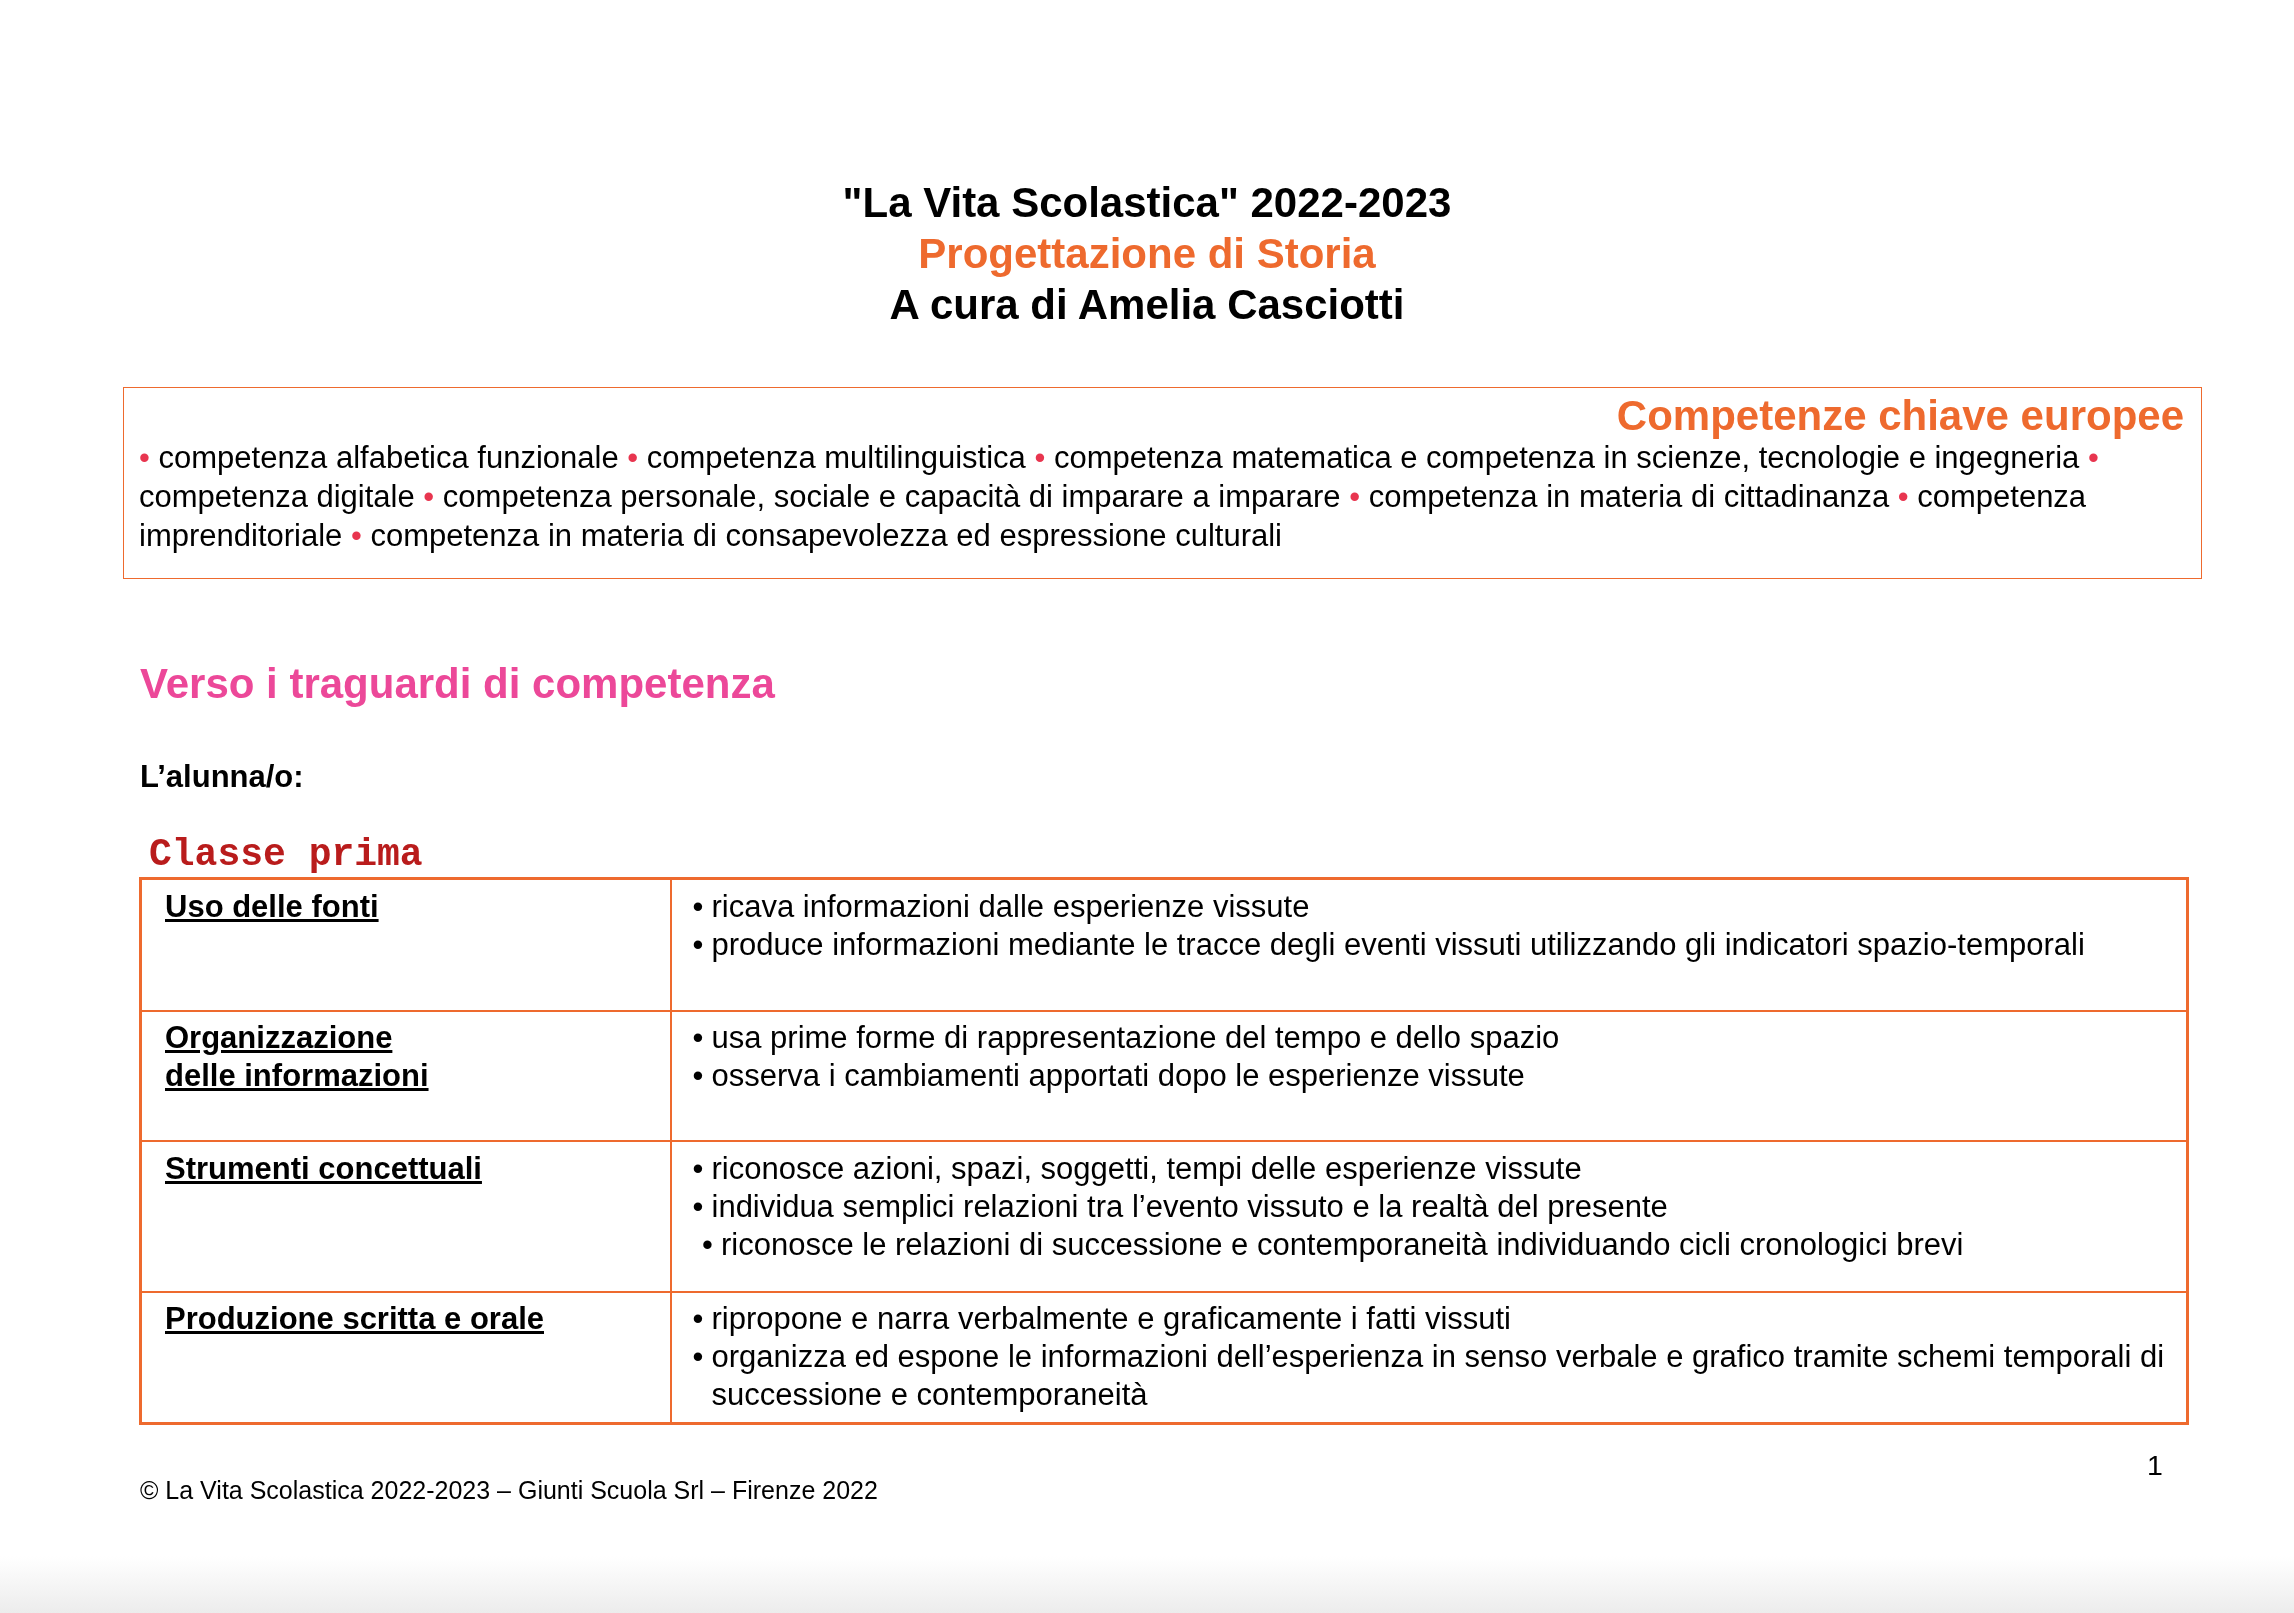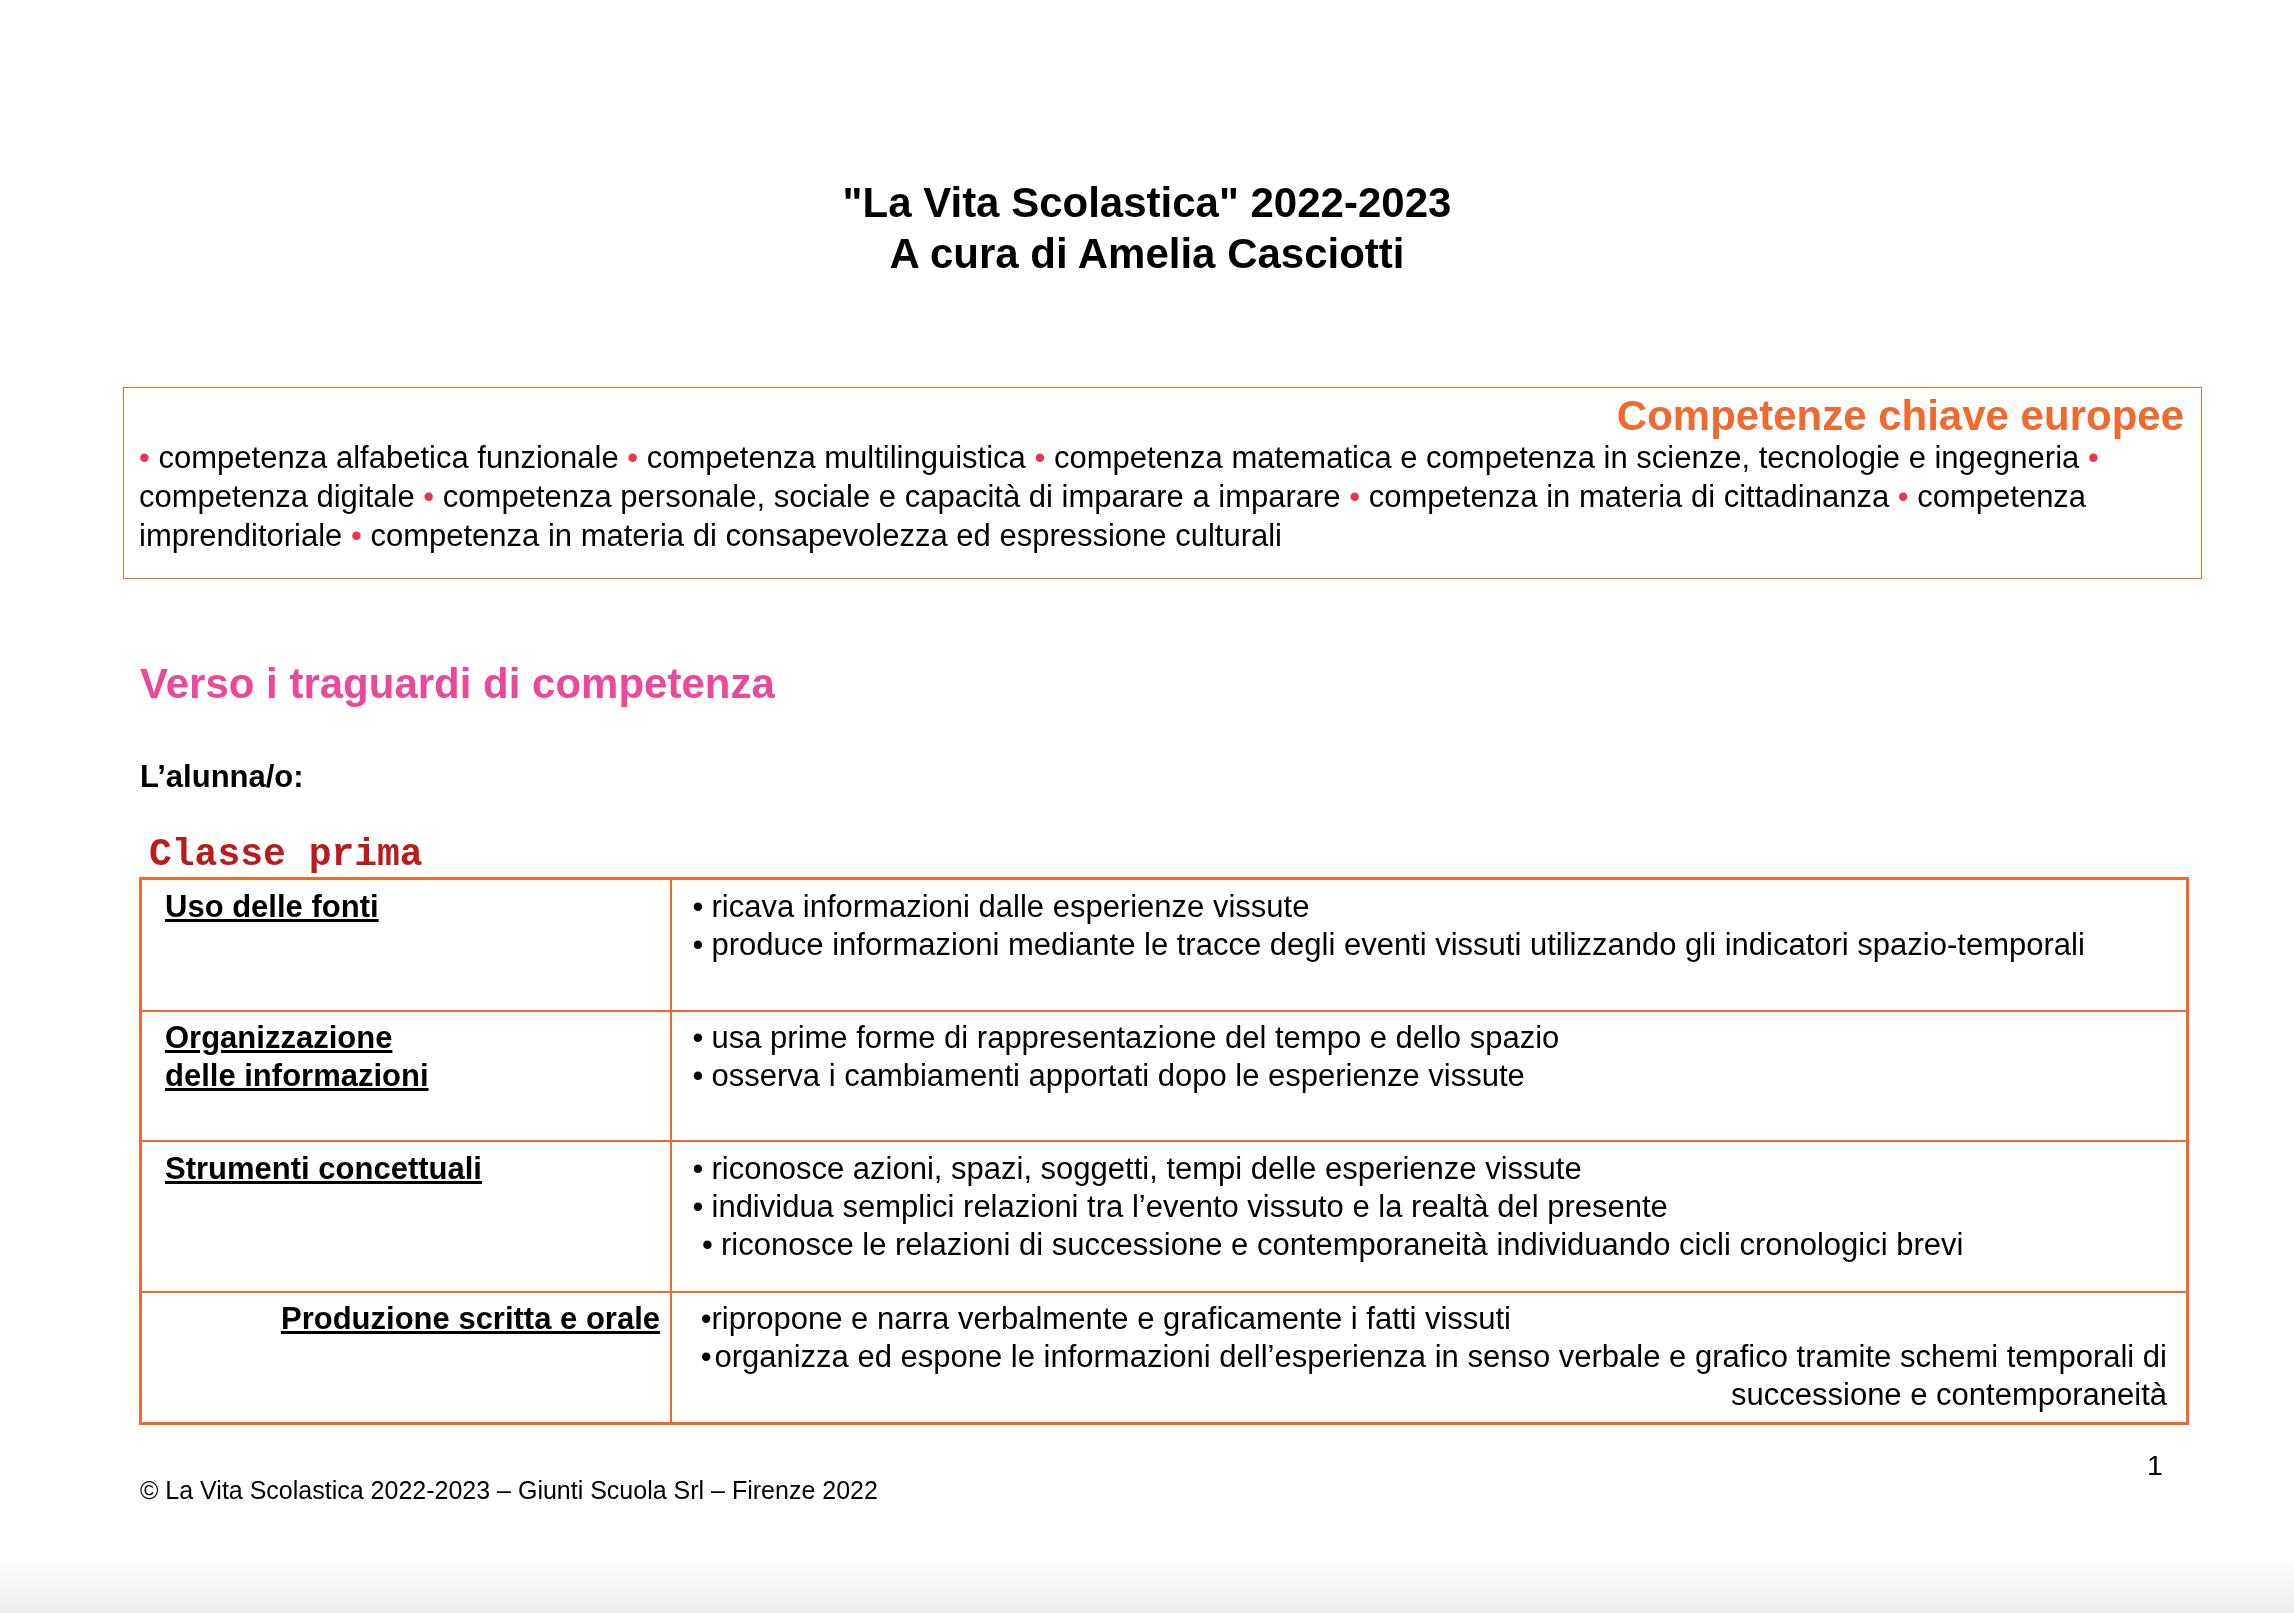--- a/index.html
+++ b/index.html
@@ -48,38 +48,39 @@
       border: 2.9px solid #EE6A2E; vertical-align: top;
       font-size: 31px; line-height: 38px;
     }
     table.grid td.label {
       width: 495px; padding: 7.6px 9.5px 0 23px; font-weight: bold; text-decoration: underline;
     }
     table.grid td.items { padding: 7.6px 19px 0 21px; }
     .row-0 td { height: 122px; }
     .row-1 td { height: 121px; border-radius: 25px; }
     .row-2 td { height: 141px; }
-    .row-3 td { height: 122px; text-align: right; }
+    .row-3 td { height: 122px; }
     .item { display: flex; }
     .item .b { width: 19px; flex: 0 0 19px; }
     .item.indent { padding-left: 9.5px; }
     .footer {
       position: absolute; left: 140px; top: 1476px; font-size: 25px; line-height: 28.5px;
     }
     .pagenum {
       position: absolute; left: 2147px; top: 1449px; font-size: 28.5px; line-height: 32px;
     }
   </style>
 </head>
 <body>
 
 <div class="shadow"></div>
 
 <div class="header">
   <div>"La Vita Scolastica" 2022-2023</div>
+  <div class="sub">Progettazione di Storia</div>
   <div>A cura di Amelia Casciotti</div>
 </div>
 
 <div class="keybox">
   <h2>Competenze chiave europee</h2>
   <div class="list" id="kc-list"><span class="dot" style="color: rgb(232, 53, 79);">•</span> <span>competenza alfabetica funzionale</span> <span class="dot" style="color: rgb(232, 53, 79);">•</span> <span>competenza multilinguistica</span> <span class="dot" style="color: rgb(232, 53, 79);">•</span> <span>competenza matematica e competenza in scienze, tecnologie e ingegneria</span> <span class="dot" style="color: rgb(232, 53, 79);">•</span> <span>competenza digitale</span> <span class="dot" style="color: rgb(232, 53, 79);">•</span> <span>competenza personale, sociale e capacità di imparare a imparare</span> <span class="dot" style="color: rgb(232, 53, 79);">•</span> <span>competenza in materia di cittadinanza</span> <span class="dot" style="color: rgb(232, 53, 79);">•</span> <span>competenza imprenditoriale</span> <span class="dot" style="color: rgb(232, 53, 79);">•</span> <span>competenza in materia di consapevolezza ed espressione culturali</span></div>
 </div>
 
 <h2 class="section-title">Verso i traguardi di competenza</h2>
 <div class="alunna">L’alunna/o:</div>

